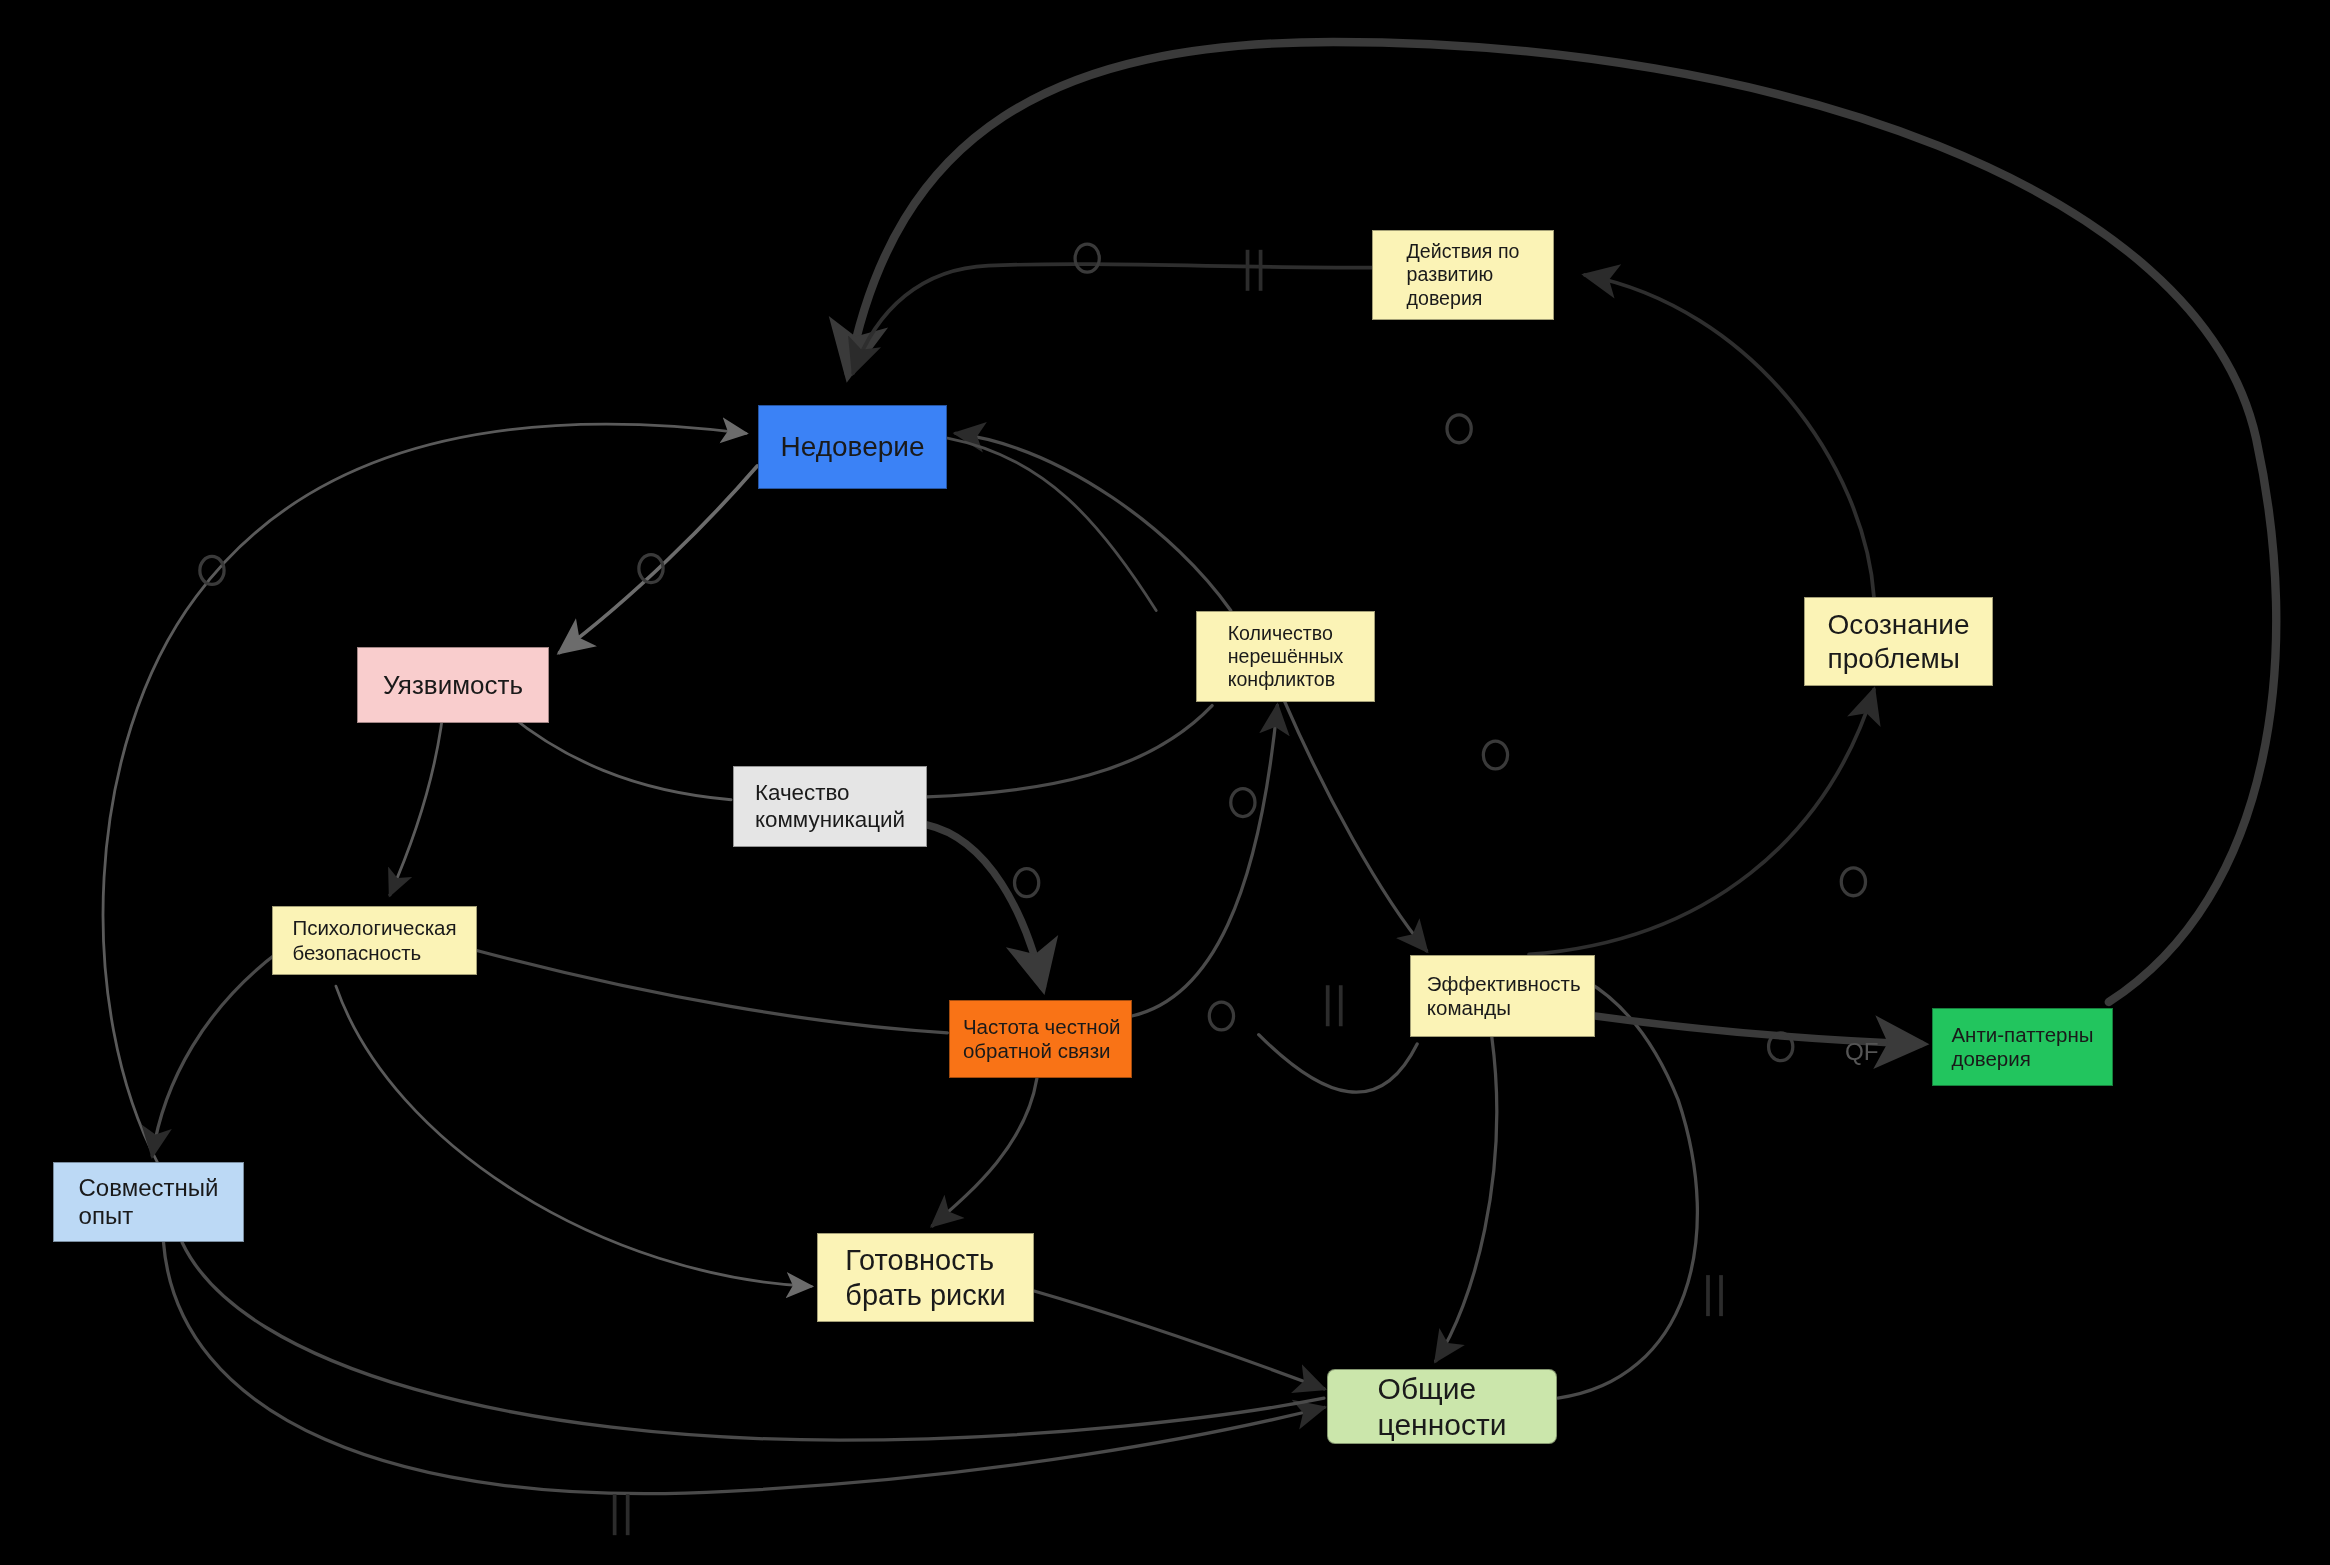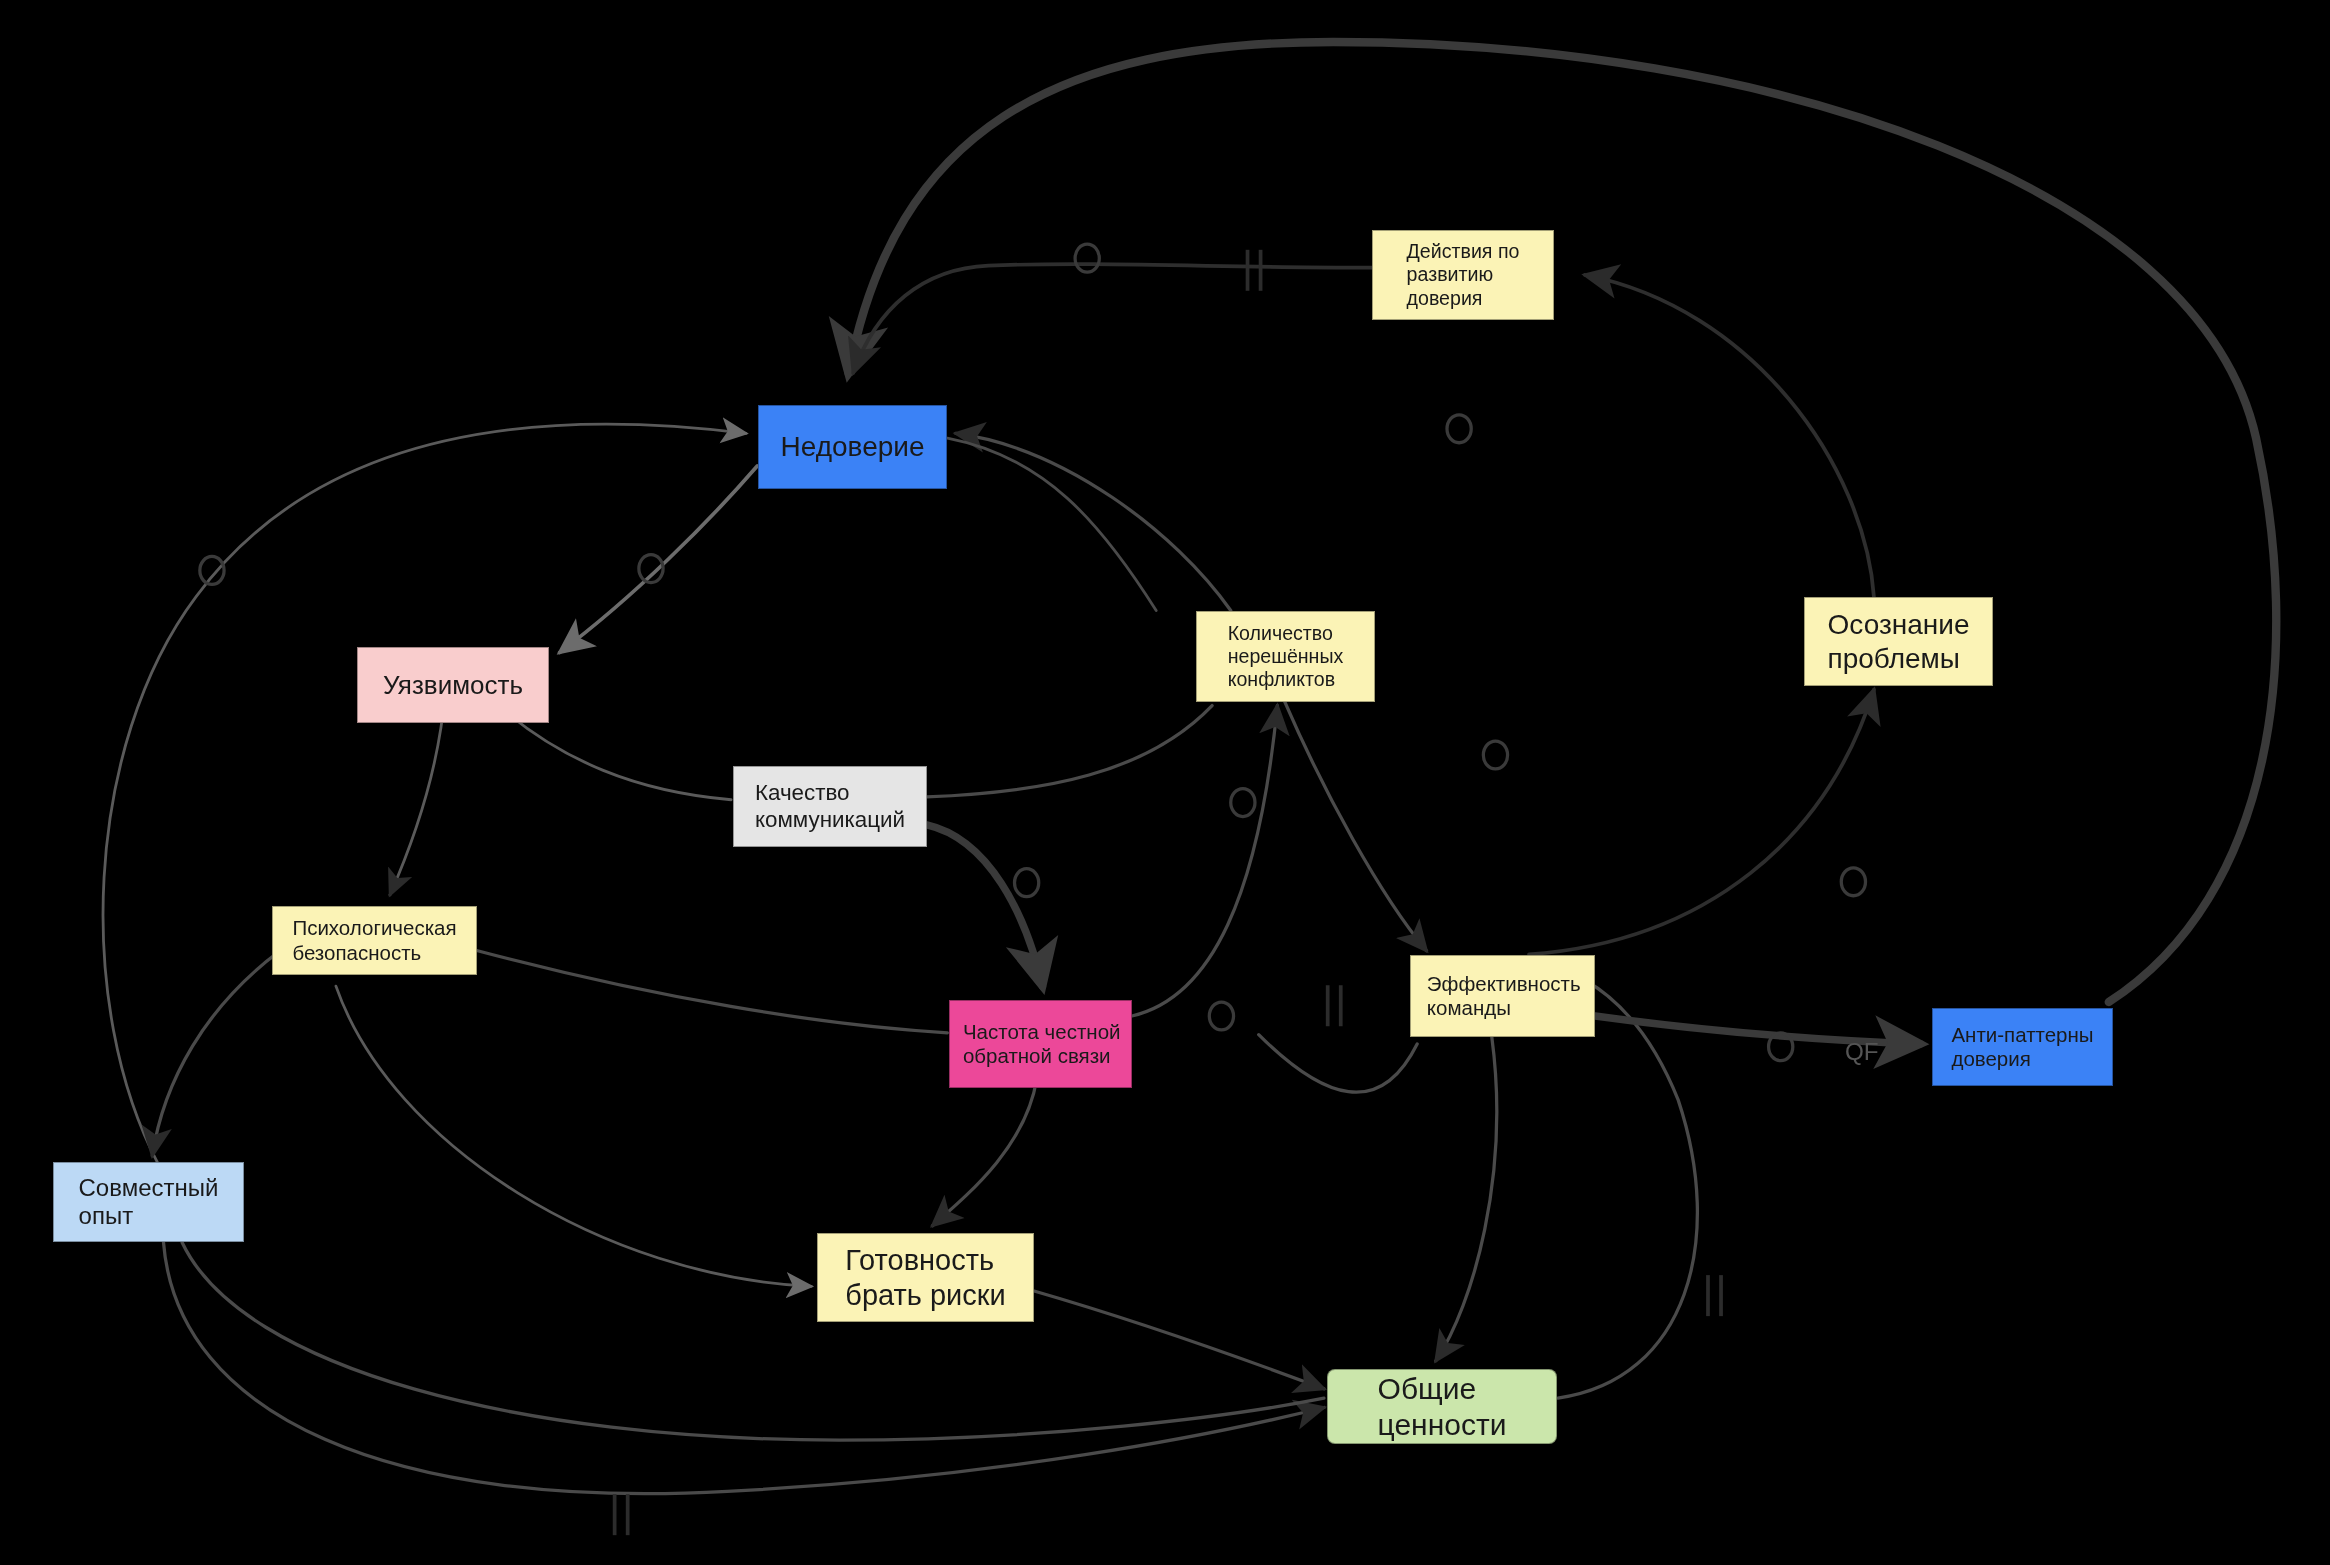--- a/index.html
+++ b/index.html
@@ -173,31 +173,31 @@
   <div class="node" style="left:733px;top:766px;width:194px;height:81px;background:#e5e5e5;font-size:22.4px;">
     <span>Качество
 коммуникаций</span>
   </div>
 
   <div class="node" style="left:272px;top:906px;width:205px;height:69px;background:#fbf3b6;font-size:20.5px;">
     <span>Психологическая
 безопасность</span>
   </div>
 
-  <div class="node" style="left:949px;top:1000px;width:183px;height:88px;background:#ec4899;font-size:20.5px;padding-left:8px;">
+  <div class="node" style="left:949px;top:1000px;width:183px;height:78px;background:#f97316;font-size:20.5px;padding-left:8px;">
     <span>Частота честной
 обратной связи</span>
   </div>
 
   <div class="node" style="left:1410px;top:955px;width:185px;height:82px;background:#fbf3b6;font-size:20.5px;padding-left:8px;">
     <span>Эффективность
 команды</span>
   </div>
 
-  <div class="node" style="left:1932px;top:1008px;width:181px;height:78px;background:#3b82f6;font-size:20.5px;">
+  <div class="node" style="left:1932px;top:1008px;width:181px;height:78px;background:#22c55e;font-size:20.5px;">
     <span>Анти-паттерны
 доверия</span>
   </div>
 
   <div class="node" style="left:53px;top:1162px;width:191px;height:80px;background:#bcd9f5;font-size:24px;">
     <span>Совместный
 опыт</span>
   </div>
 
   <div class="node" style="left:817px;top:1233px;width:217px;height:89px;background:#fbf3b6;font-size:29px;">

